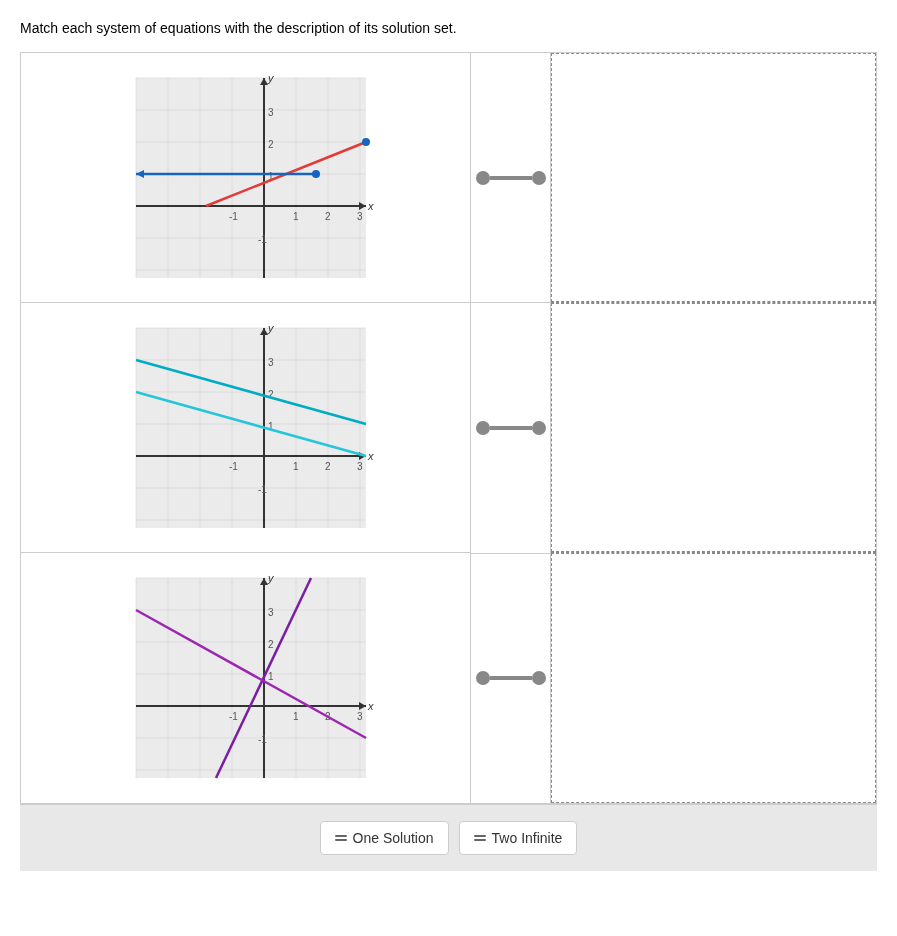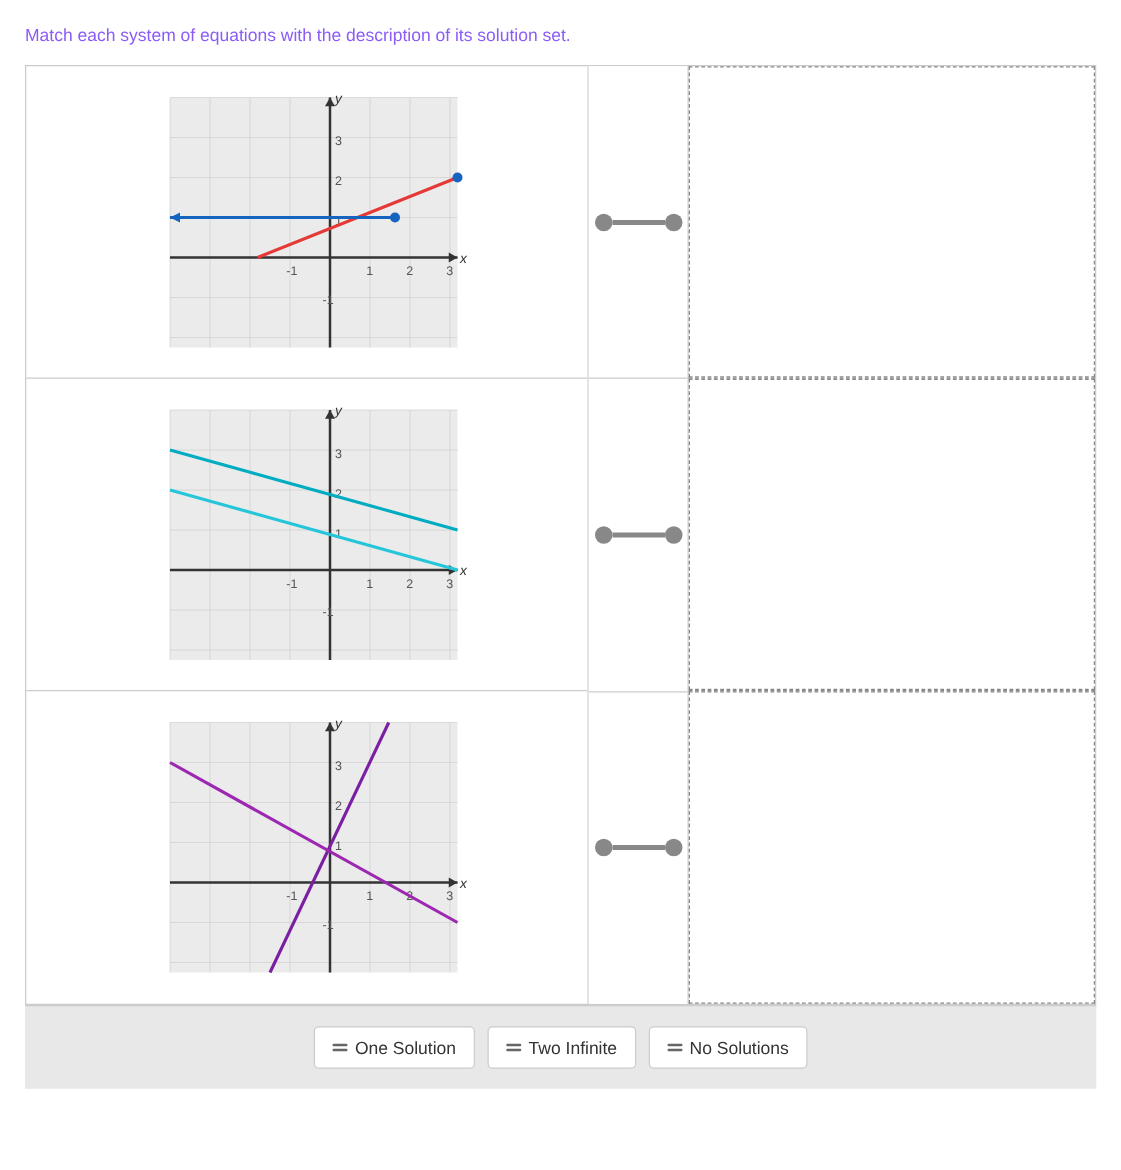--- a/index.html
+++ b/index.html
@@ -5,21 +5,21 @@
     * { box-sizing: border-box; margin: 0; padding: 0; }
     body {
       font-family: Arial, sans-serif;
       background: #fff;
       width: 897px;
       min-height: 936px;
       padding: 20px;
     }
     .instruction {
       font-size: 14px;
-      color: #8b5cf6;
+      color: #000000;
       margin-bottom: 16px;
     }
     .main-container {
       display: flex;
       flex-direction: row;
       gap: 0;
       border: 1px solid #ccc;
     }
     .left-panel {
       display: flex;
@@ -318,20 +318,13 @@
     </div>
     <span>One Solution</span>
   </div>
   <div class="answer-chip">
     <div class="drag-icon">
       <span></span>
         <span></span>
     </div>
     <span>Two Infinite</span>
   </div>
-  <div class="answer-chip">
-    <div class="drag-icon">
-      <span></span>
-        <span></span>
-    </div>
-    <span>No Solutions</span>
-  </div>
 </div>
 
 </body></html>

